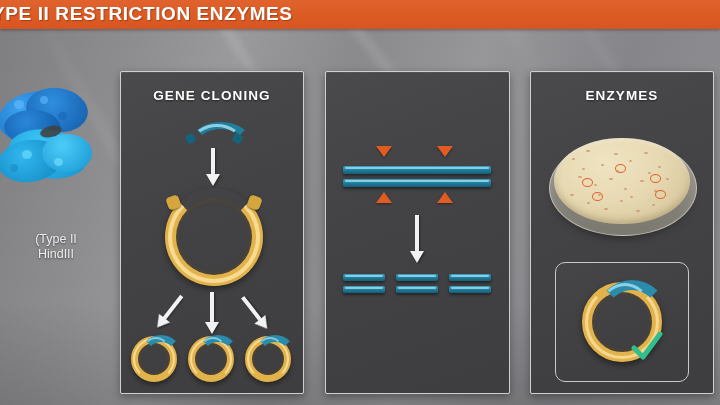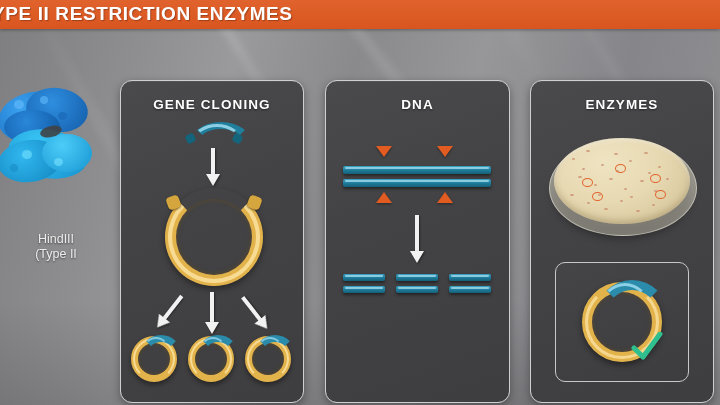--- a/index.html
+++ b/index.html
@@ -44,24 +44,23 @@
   .enzyme-block{position:absolute;left:0px;top:88px;width:112px;}
   .enzyme-img{position:relative;width:108px;height:140px;margin-left:-4px;}
   .blob{position:absolute;border-radius:50%;}
   .enzyme-caption{
     margin-top:4px;text-align:center;color:#ececec;font-size:12.5px;line-height:15px;
     text-shadow:0 1px 2px rgba(0,0,0,.5);
   }
 
   
   .panel{
-    position:absolute;border:1.3px solid #cfcfd1;border-radius:12px;
+    position:absolute;border:1.3px solid #cfcfd1;border-radius:2px;
     background:linear-gradient(160deg,#4a4a4c 0%,#434345 40%,#3e3e40 100%);
     box-shadow:0 3px 8px rgba(0,0,0,.35), inset 0 1px 0 rgba(255,255,255,.06);
-    margin-top:9px;
   }
   .panel-title{
     position:absolute;left:0;right:0;top:16px;text-align:center;
     color:#ffffff;font-size:13.5px;font-weight:bold;letter-spacing:1.1px;line-height:16px;
     text-shadow:0 1px 2px rgba(0,0,0,.55);
   }
   #panel-clone{left:120px;top:71px;width:182px;height:321px;}
   #panel-frag{left:325px;top:71px;width:183px;height:321px;}
   #panel-anal{left:530px;top:71px;width:182px;height:321px;}
 
@@ -182,22 +181,22 @@
       <div class="blob" style="left:18px;top:12px;width:10px;height:9px;background:#5ab4f7;opacity:.8;"></div>
       <div class="blob" style="left:44px;top:8px;width:8px;height:8px;background:#59b2f5;opacity:.7;"></div>
       <div class="blob" style="left:62px;top:24px;width:9px;height:8px;background:#1b6cba;opacity:.8;"></div>
       <div class="blob" style="left:26px;top:62px;width:10px;height:9px;background:#66d8fb;opacity:.75;"></div>
       <div class="blob" style="left:58px;top:70px;width:9px;height:8px;background:#6fdcfb;opacity:.7;"></div>
       <div class="blob" style="left:14px;top:76px;width:8px;height:8px;background:#1b93c9;opacity:.8;"></div>
 
       <div class="blob" style="left:44px;top:38px;width:22px;height:11px;background:#3f4245;opacity:.9;transform:rotate(-14deg);"></div>
     </div>
     <div class="enzyme-caption">
+      <div>(Type II</div>
       <div>HindIII</div>
-      <div>(Type II</div>
     </div>
   </div>
 
   <div class="panel" id="panel-clone">
     <div class="panel-title">GENE CLONING</div>
   </div>
 
   <div class="gene-frag">
     <div class="gene-tip l"></div>
     <div class="gene-tip r"></div>
@@ -244,21 +243,20 @@
   </div>
   <div class="mini-plasmid" style="left:245px;top:336px;">
     <div class="mp-gold"></div>
     <div class="mp-gold-hl"></div>
     <div class="mp-insert"></div>
     <div class="mp-insert-hl"></div>
   </div>
 
   <div class="panel" id="panel-frag">
     <div class="panel-title">
-      <div>DNA</div>
     </div>
   </div>
 
   <div class="cut-tri tri-down" style="left:376px;top:146px;"></div>
   <div class="cut-tri tri-down" style="left:437px;top:146px;"></div>
 
   <div class="dna-bar" style="left:343px;top:166px;width:148px;height:8px;"></div>
   <div class="dna-bar" style="left:343px;top:179px;width:148px;height:8px;"></div>
 
   <div class="cut-tri tri-up" style="left:376px;top:192px;"></div>

